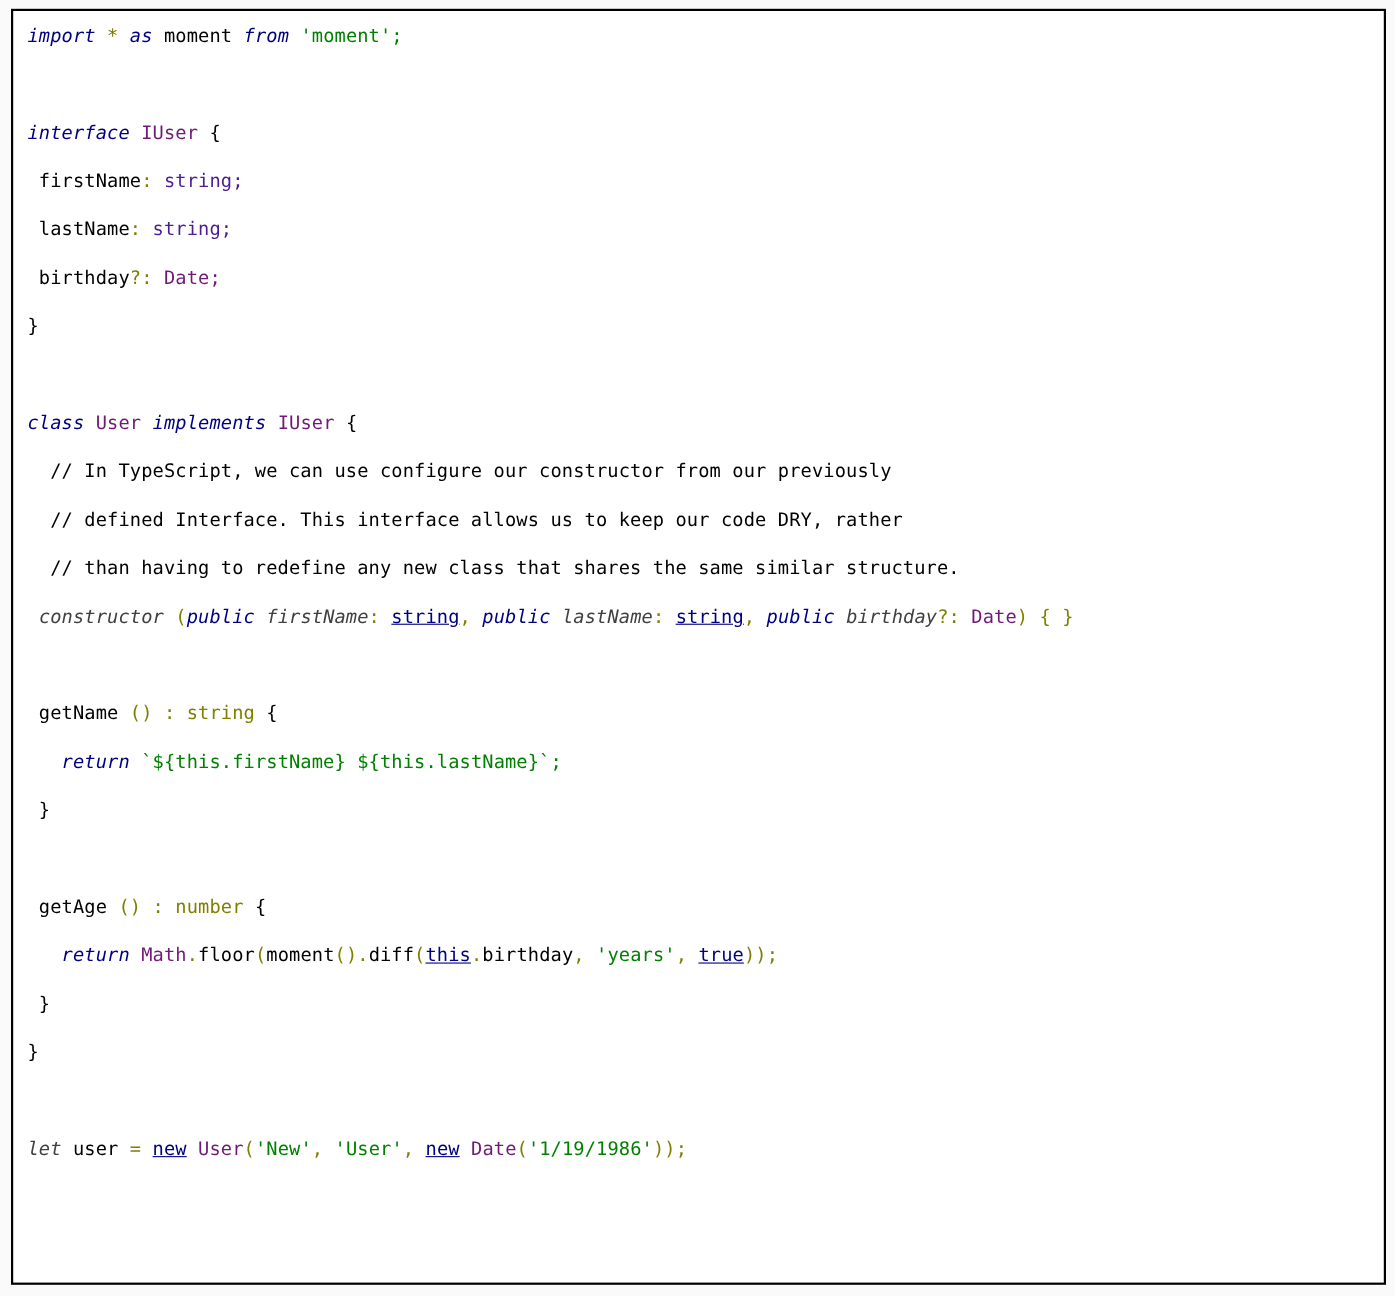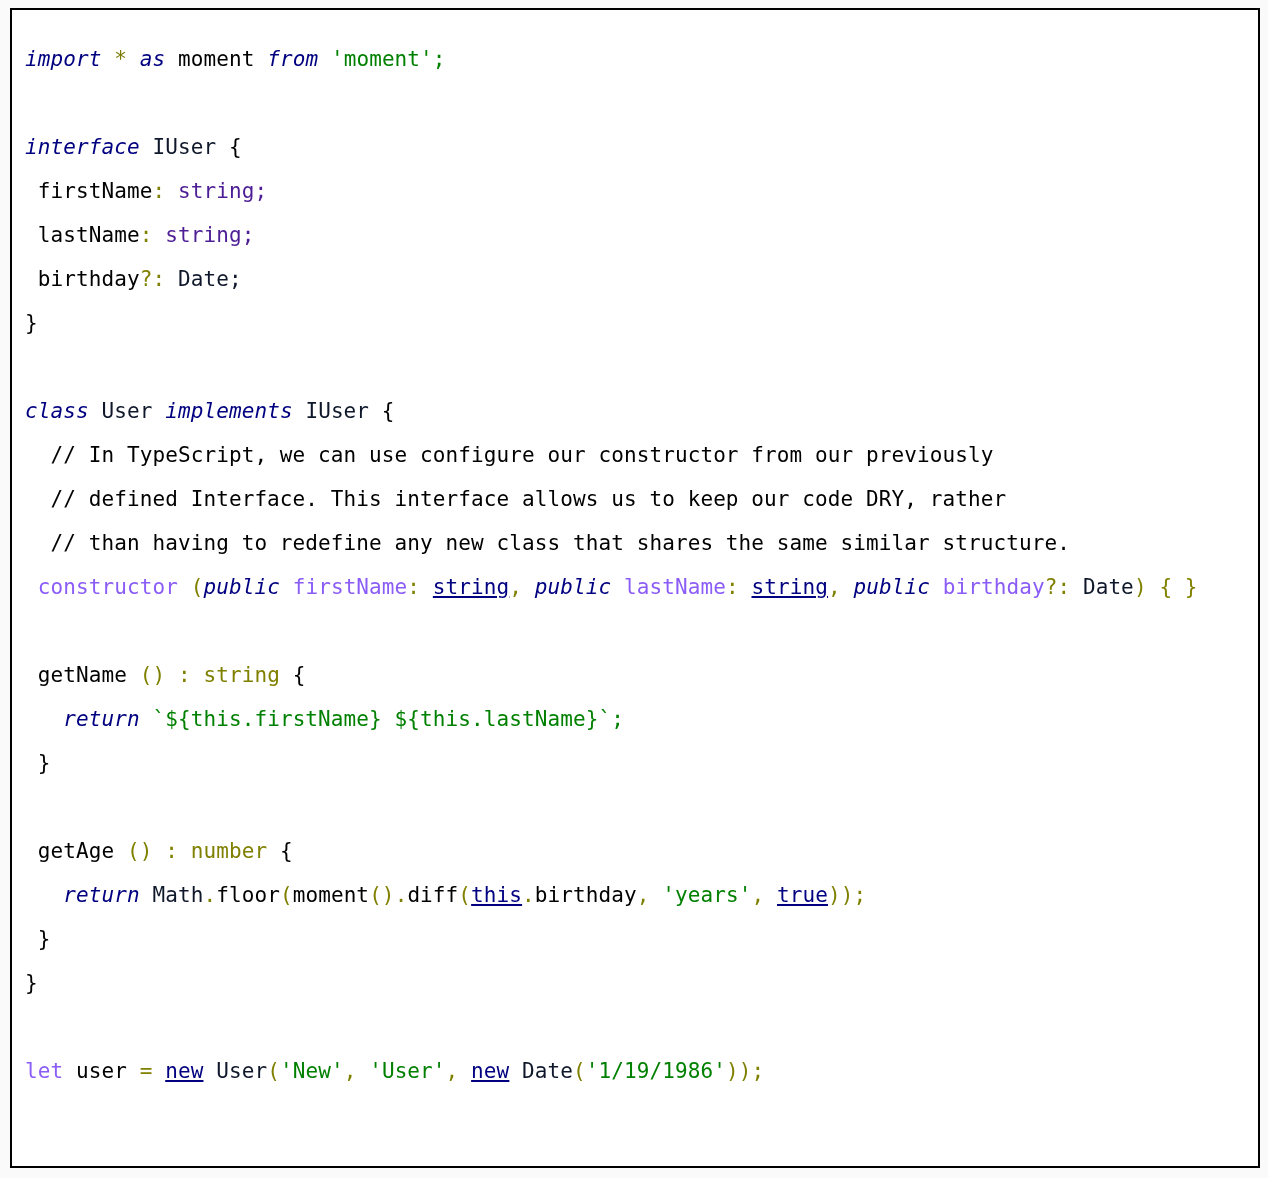--- a/index.html
+++ b/index.html
@@ -11,33 +11,33 @@
   }
   .code-frame {
     position: absolute;
     left: 10px; top: 8px;
     width: 1246px; height: 1156px;
     border: 2px solid #000;
     background: #ffffff;
   }
   .code {
     position: absolute;
-    left: 13px; top: 27px;
+    left: 13px; top: 1px;
     margin: 0;
     font-family: "DejaVu Sans Mono", "Liberation Mono", monospace;
-    font-size: 21px;
+    font-size: 17px;
     letter-spacing: 0.1px;
     line-height: 44px;
     white-space: pre;
     color: #000;
   }
   .line { display: block; height: 44px; }
   .kw   { color: #000080; font-style: italic; }
-  .kwb  { color: #8b5cf6; }
-  .ty   { color: #0f172a; }
+  .kwb  { color: #404040; font-style: italic; }
+  .ty   { color: #701a75; }
   .tyn  { color: #4c1d95; }
   .str  { color: #008000; }
   .pun  { color: #808000; }
   .op   { color: #7a7a00; }
   .id   { color: #000000; }
   .nv   { color: #000080; text-decoration: underline; }
   .cm   { color: #000000; }
 </style>
 </head>
 <body>

